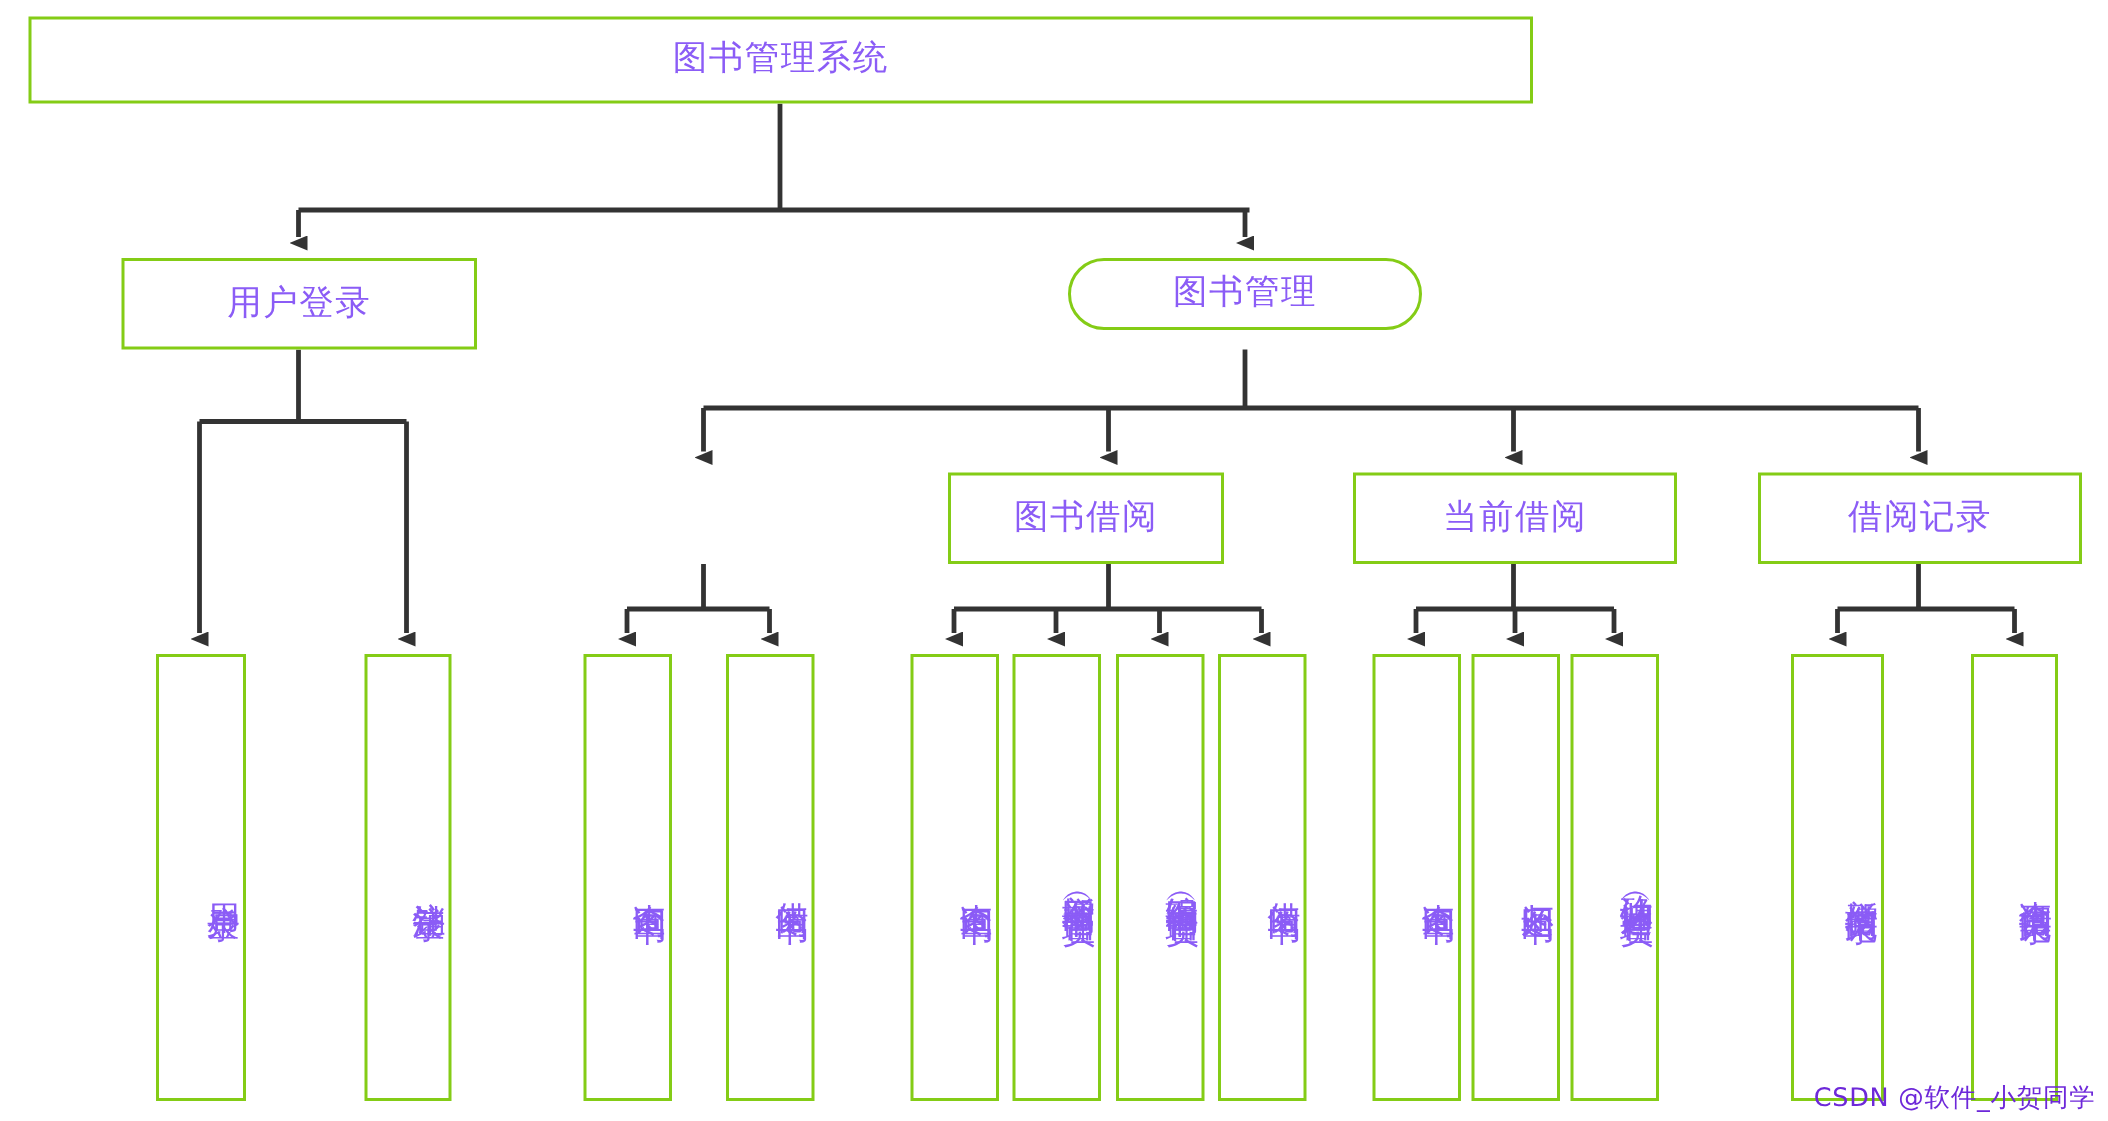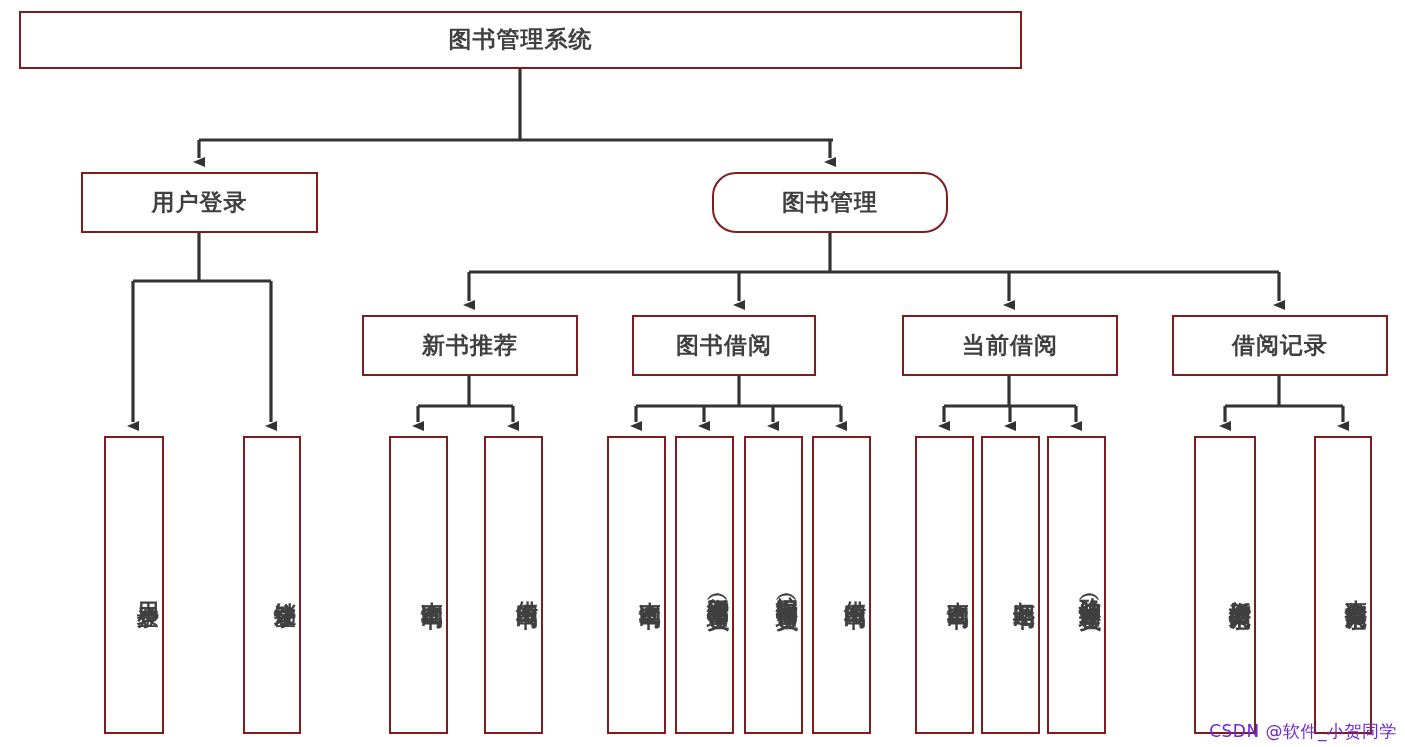--- a/index.html
+++ b/index.html
@@ -21,27 +21,26 @@
     position: absolute;
     left: 0;
     top: 0;
     width: 1405px;
     height: 747px;
     pointer-events: none;
   }
   .node {
     position: absolute;
     box-sizing: border-box;
-    border: 2px solid #7f1d1d;
+    border: 2px solid #84cc16;
     background: #ffffff;
     display: flex;
     align-items: center;
     justify-content: center;
-    color: #404040;
-    font-weight: bold;
+    color: #8b5cf6;
   }
   .node.horiz {
     font-size: 23px;
     letter-spacing: 1px;
     line-height: 1.1;
   }
   .node.vert {
     writing-mode: vertical-rl;
     text-orientation: upright;
     font-size: 22px;
@@ -122,27 +121,24 @@
     </g>
   </svg>
 
   <div class="node horiz" style="left:19px; top:11px; width:1003px; height:58px;">
     <span>图书管理系统</span>
   </div>
 
   <div class="node horiz" style="left:81px; top:172px; width:237px; height:61px;">
     <span>用户登录</span>
   </div>
-  <div class="node horiz" style="left:712px; top:172px; width:236px; height:61px;border-radius:24px;">
+  <div class="node horiz" style="left:712px; top:172px; width:236px; height:48px;border-radius:24px;">
     <span>图书管理</span>
   </div>
 
-  <div class="node horiz" style="left:362px; top:315px; width:216px; height:61px;">
-    <span>新书推荐</span>
-  </div>
   <div class="node horiz" style="left:632px; top:315px; width:184px; height:61px;">
     <span>图书借阅</span>
   </div>
   <div class="node horiz" style="left:902px; top:315px; width:216px; height:61px;">
     <span>当前借阅</span>
   </div>
   <div class="node horiz" style="left:1172px; top:315px; width:216px; height:61px;">
     <span>借阅记录</span>
   </div>
 

